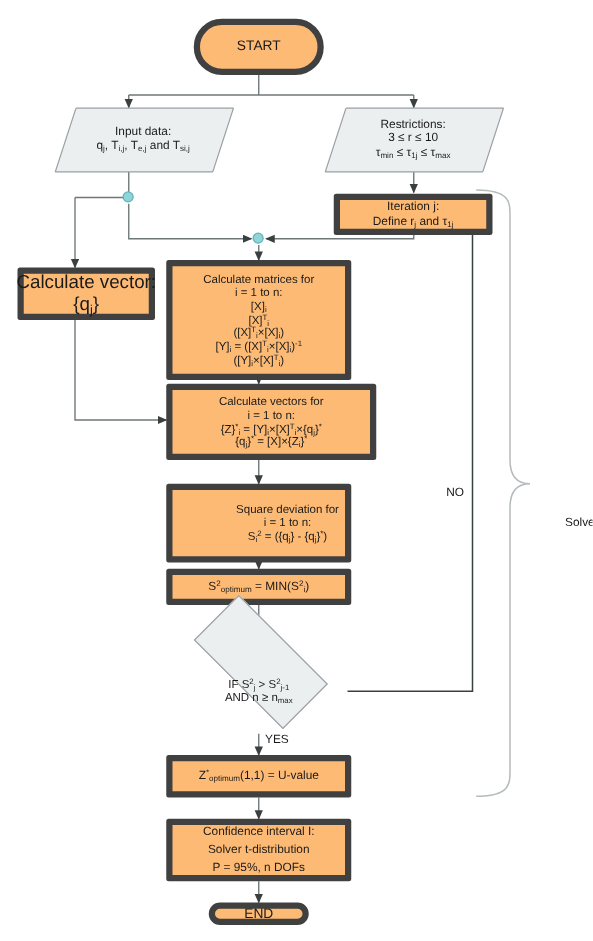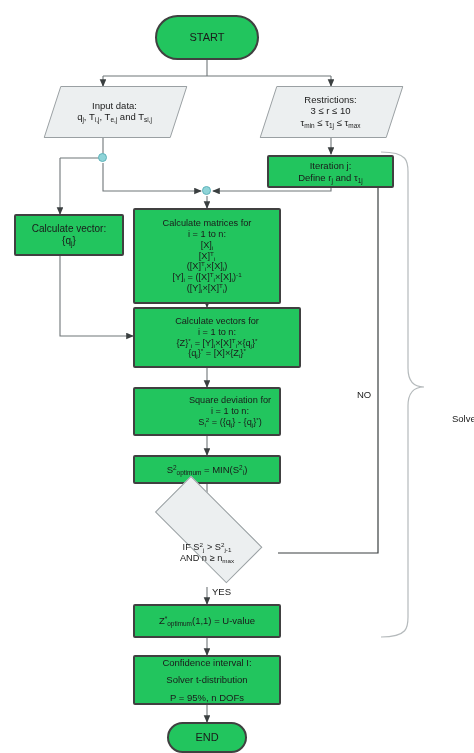--- a/index.html
+++ b/index.html
@@ -3,21 +3,21 @@
 <meta charset="utf-8">
 <style>
   html,body{margin:0;padding:0;background:#ffffff;}
   body{width:474px;height:753px;position:relative;overflow:hidden;
        font-family:"Liberation Sans","DejaVu Sans",sans-serif;
        color:#1a1a1a;-webkit-font-smoothing:antialiased;}
   #canvas{position:absolute;left:0;top:0;width:474px;height:753px;}
   svg.wires{position:absolute;left:0;top:0;width:474px;height:753px;pointer-events:none;}
 
   .node{position:absolute;box-sizing:border-box;
-        background:#22c55e;border:2px solid #404040;
+        background:#fdba74;border:5px solid #404040;
         display:flex;flex-direction:column;align-items:center;justify-content:center;
         text-align:center;line-height:1.18;}
   .node .ln{display:block;white-space:nowrap;}
 
   .proc{border-radius:2px;}
   .term{border-radius:26px;}
 
   .para{background:transparent;border:none;}
   .para .skew{position:absolute;left:0;top:0;width:100%;height:100%;
         background:#eceff0;border:1px solid #9aa0a3;
@@ -125,21 +125,21 @@
       <span class="ln">3 ≤ r ≤ 10</span>
       <span class="ln">τ<sub>min</sub> ≤ τ<sub>1j</sub> ≤ τ<sub>max</sub></span>
     </span>
   </div>
 
   <div class="node proc" style="left:267px;top:155px;width:127px;height:33px;font-size:9.5px;">
     <span class="ln">Iteration j:</span>
     <span class="ln">Define r<sub>j</sub> and τ<sub>1j</sub></span>
   </div>
 
-  <div class="node proc" style="left:14px;top:214px;width:110px;height:42px;font-size:10px;">
+  <div class="node proc" style="left:14px;top:214px;width:110px;height:42px;font-size:15px;">
     <span class="ln">Calculate vector:</span>
     <span class="ln">{q<sub>j</sub>}</span>
   </div>
 
   <div class="node proc" style="left:133px;top:208px;width:148px;height:96px;font-size:9.2px;">
     <span class="ln">Calculate matrices for</span>
     <span class="ln">i = 1 to n:</span>
     <span class="ln">[X]<sub>i</sub></span>
     <span class="ln">[X]<sup>T</sup><sub>i</sub></span>
     <span class="ln">([X]<sup>T</sup><sub>i</sub>×[X]<sub>i</sub>)</span>
@@ -147,21 +147,21 @@
     <span class="ln">([Y]<sub>i</sub>×[X]<sup>T</sup><sub>i</sub>)</span>
   </div>
 
   <div class="node proc" style="left:133px;top:307px;width:168px;height:61px;font-size:9.2px;">
     <span class="ln">Calculate vectors for</span>
     <span class="ln">i = 1 to n:</span>
     <span class="ln">{Z}<sup>*</sup><sub>i</sub> = [Y]<sub>i</sub>×[X]<sup>T</sup><sub>i</sub>×{q<sub>j</sub>}<sup>*</sup></span>
     <span class="ln">{q<sub>j</sub>}<sup>*</sup> = [X]×{Z<sub>i</sub>}<sup>*</sup></span>
   </div>
 
-  <div class="node proc" style="left:133px;top:387px;width:148px;height:49px;font-size:9.2px;padding-left:46px;">
+  <div class="node proc" style="left:133px;top:387px;width:148px;height:63px;font-size:9.2px;padding-left:46px;">
     <span class="ln">Square deviation for</span>
     <span class="ln">i = 1 to n:</span>
     <span class="ln">S<sub>i</sub><sup>2</sup> = ({q<sub>j</sub>} - {q<sub>j</sub>}<sup>*</sup>)</span>
   </div>
 
   <div class="node proc" style="left:133px;top:455px;width:148px;height:29px;font-size:9.5px;">
     <span class="ln">S<sup>2</sup><sub>optimum</sub> = MIN(S<sup>2</sup><sub>i</sub>)</span>
   </div>
 
   <div class="node dia" style="left:137px;top:518px;width:140px;height:70px;font-size:9.2px;">
@@ -175,21 +175,21 @@
   <div class="node proc" style="left:133px;top:604px;width:148px;height:34px;font-size:9.5px;">
     <span class="ln">Z<sup>*</sup><sub>optimum</sub>(1,1) = U-value</span>
   </div>
 
   <div class="node proc" style="left:133px;top:655px;width:148px;height:50px;font-size:9.5px;justify-content:space-between;">
     <span class="ln">Confidence interval I:</span>
     <span class="ln">Solver t-distribution</span>
     <span class="ln">P = 95%, n DOFs</span>
   </div>
 
-  <div class="node term" style="left:167px;top:722px;width:80px;height:31px;font-size:11px;">
+  <div class="node term" style="left:167px;top:722px;width:80px;height:18px;font-size:11px;">
     <span class="ln">END</span>
   </div>
 
   <div class="lbl" style="left:212px;top:586px;font-size:9.5px;">YES</div>
   <div class="lbl" style="left:357px;top:389px;font-size:9.5px;text-align:right;">NO</div>
   <div class="lbl" style="left:452px;top:381px;font-size:9.5px;margin-top:32px;">Solver</div>
 
 </div>
 
 </body></html>

